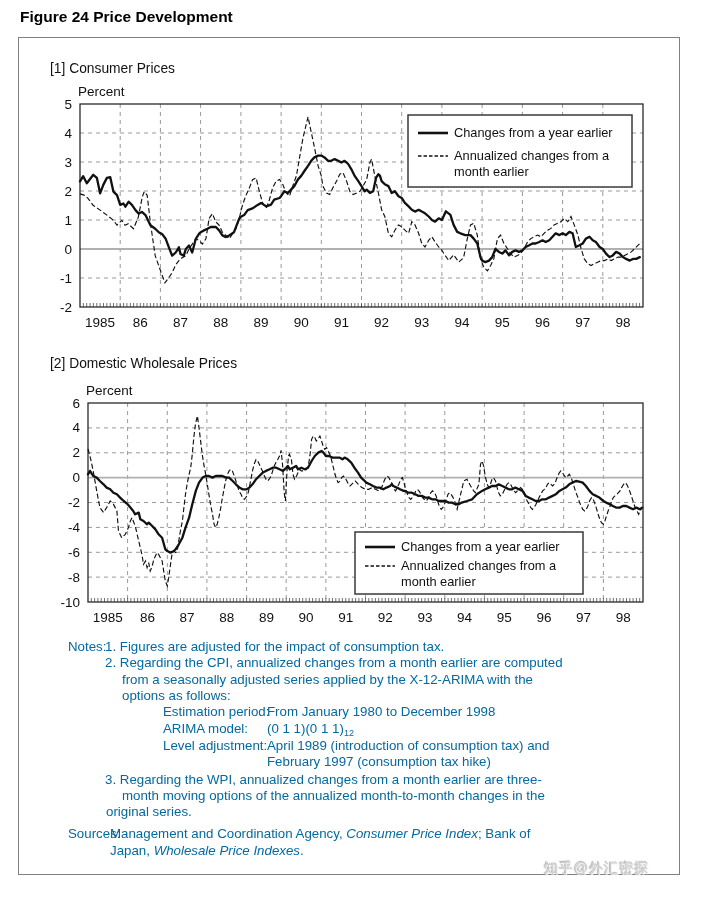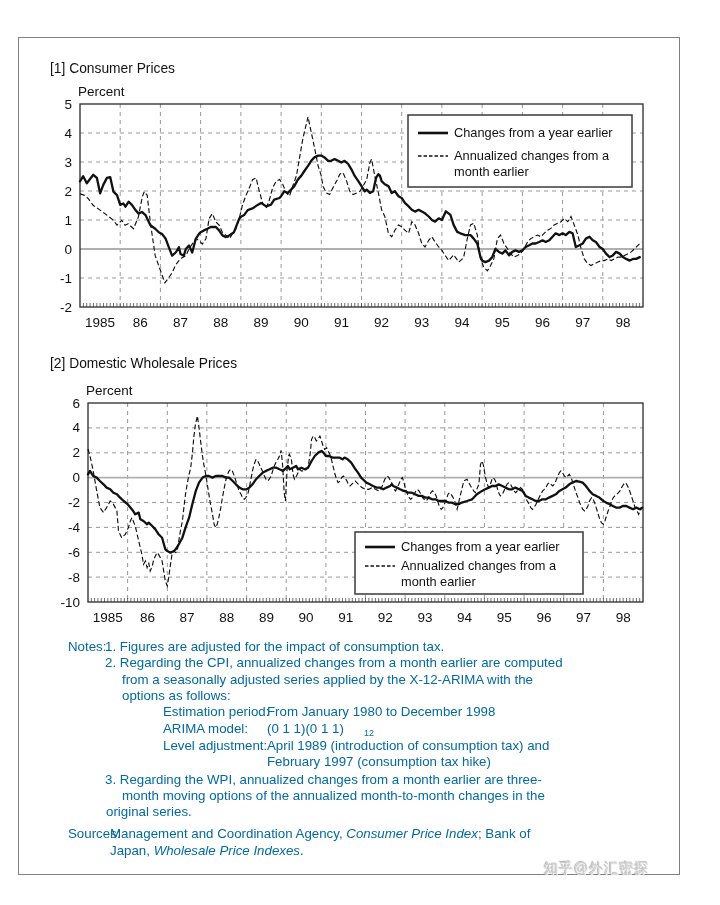--- a/index.html
+++ b/index.html
@@ -4,29 +4,30 @@
 <style>
   html,body{margin:0;padding:0;background:#ffffff;}
   .page{position:relative;width:720px;height:905px;background:#ffffff;overflow:hidden;
         font-family:"Liberation Sans",sans-serif;color:#111;}
   .figure-title{position:absolute;left:20px;top:8px;margin:0;font-size:15.5px;font-weight:bold;color:#000;}
   .figure-box{position:absolute;left:18px;top:37px;width:662px;height:838px;border:1px solid #808080;box-sizing:border-box;}
   svg.chart-layer{position:absolute;left:0;top:0;width:720px;height:905px;
         font-family:"Liberation Sans",sans-serif;}
   .notes-line{position:absolute;font-size:13.3px;line-height:15px;color:#0369a1;white-space:nowrap;}
   .notes-line .it{font-style:italic;}
-  .notes-line .sub{font-size:9px;vertical-align:-3px;margin-left:20px;}
+  .notes-line .sub{font-size:9px;vertical-align:-3px;}
   .notes-line .colw{display:inline-block;}
   .watermark{position:absolute;left:544px;top:860px;font-size:14px;letter-spacing:1px;
         color:#cbcbcb;text-shadow:1px 1px 0 #f4f4f4,-1px -1px 1px #a8a8a8;user-select:none;}
 </style>
 </head>
 <body>
 
 <div class="page">
+  <h1 class="figure-title">Figure 24  Price Development</h1>
   <div class="figure-box"></div>
   <svg class="chart-layer" id="chart-layer" viewBox="0 0 720 905">
       <g>
         <line x1="120.2" y1="104" x2="120.2" y2="307" stroke="#999999" stroke-width="1" stroke-dasharray="4 4"></line>
         <line x1="160.4" y1="104" x2="160.4" y2="307" stroke="#999999" stroke-width="1" stroke-dasharray="4 4"></line>
         <line x1="200.6" y1="104" x2="200.6" y2="307" stroke="#999999" stroke-width="1" stroke-dasharray="4 4"></line>
         <line x1="240.9" y1="104" x2="240.9" y2="307" stroke="#999999" stroke-width="1" stroke-dasharray="4 4"></line>
         <line x1="281.1" y1="104" x2="281.1" y2="307" stroke="#999999" stroke-width="1" stroke-dasharray="4 4"></line>
         <line x1="321.3" y1="104" x2="321.3" y2="307" stroke="#999999" stroke-width="1" stroke-dasharray="4 4"></line>
         <line x1="361.5" y1="104" x2="361.5" y2="307" stroke="#999999" stroke-width="1" stroke-dasharray="4 4"></line>

